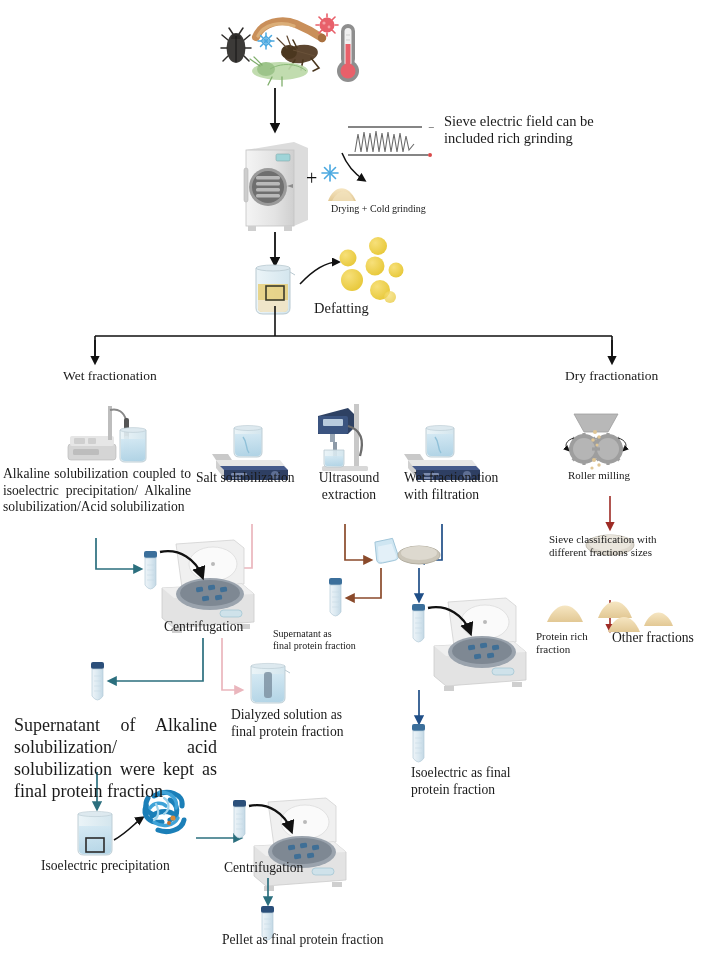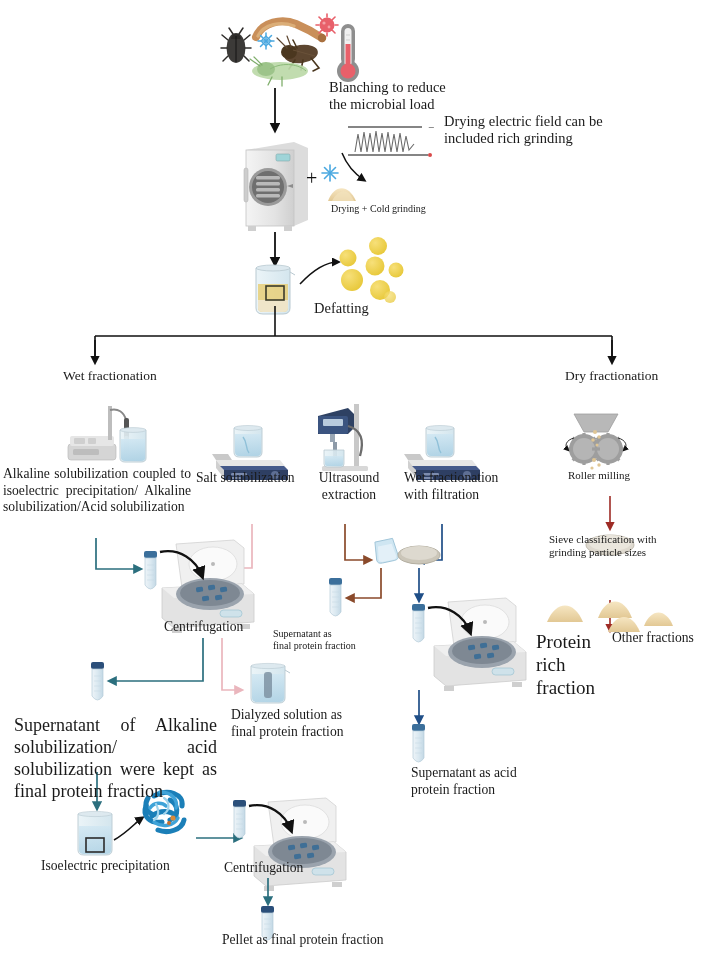--- a/index.html
+++ b/index.html
@@ -543,27 +543,23 @@
       <rect x="0" y="0" width="13" height="7" rx="2" fill="#2b4f7a"></rect>
       <path d="M1 7 L1 30 Q6.5 38 12 30 L12 7 z" fill="url(#gTube)" stroke="#b6cbd9" stroke-width=".7"></path>
       <g stroke="#c3d6e2" stroke-width=".5">
         <line x1="3" y1="13" x2="10" y2="13"></line>
           <line x1="3" y1="18" x2="10" y2="18"></line>
         <line x1="3" y1="23" x2="10" y2="23"></line>
       </g>
     </g>
   </svg>
 
-  <div class="txt" style="left:329px;top:79px;width:160px;font-size:14.5px;">
-    <div>Blanching to reduce</div>
-    <div>the microbial load</div>
-  </div>
 
   <div class="txt" style="left:444px;top:113px;width:180px;font-size:14.5px;">
-    <div>Drying electric field can be</div>
+    <div>Sieve electric field can be</div>
     <div>included rich grinding</div>
   </div>
 
   <div class="txt" style="left:331px;top:203px;font-size:10px;">Drying + Cold grinding</div>
 
   <div class="txt" style="left:314px;top:300px;font-size:14.5px;">Defatting</div>
 
   <div class="txt" style="left:63px;top:368px;font-size:13.5px;">Wet fractionation</div>
 
   <div class="txt" style="left:565px;top:368px;font-size:13.5px;">Dry fractionation</div>
@@ -579,44 +575,44 @@
 
   <div class="txt" style="left:404px;top:470px;width:120px;font-size:13.6px;line-height:1.22;">
     <div>Wet fractionation</div>
     <div>with filtration</div>
   </div>
 
   <div class="txt" style="left:568px;top:469px;font-size:11px;">Roller milling</div>
 
   <div class="txt" style="left:549px;top:533px;width:150px;font-size:11px;line-height:1.22;">
     <div>Sieve classification with</div>
-    <div>grinding particle sizes</div>
-  </div>
-
-  <div class="txt" style="left:536px;top:630px;width:72px;font-size:19px;line-height:1.22;">
+    <div>different fractions sizes</div>
+  </div>
+
+  <div class="txt" style="left:536px;top:630px;width:72px;font-size:11px;line-height:1.22;">
     <div>Protein rich</div>
     <div>fraction</div>
   </div>
 
   <div class="txt" style="left:612px;top:630px;font-size:13.6px;">Other fractions</div>
 
   <div class="txt" style="left:164px;top:619px;font-size:13.6px;">Centrifugation</div>
 
   <div class="txt" style="left:273px;top:628px;width:118px;font-size:10px;line-height:1.22;">
     <div>Supernatant  as</div>
     <div>final protein fraction</div>
   </div>
 
   <div class="txt" style="left:231px;top:707px;width:125px;font-size:13.6px;line-height:1.22;">
     <div>Dialyzed solution as</div>
     <div>final protein fraction</div>
   </div>
 
   <div class="txt" style="left:411px;top:765px;width:122px;font-size:13.6px;line-height:1.22;">
-    <div>Supernatant as acid</div>
+    <div>Isoelectric as final</div>
     <div>protein fraction</div>
   </div>
 
   <div class="txt just" style="left:14px;top:715px;width:203px;font-size:18px;line-height:1.22;">Supernatant of Alkaline solubilization/ acid solubilization were kept as final protein fraction</div>
 
   <div class="txt" style="left:41px;top:858px;font-size:13.6px;">Isoelectric precipitation</div>
 
   <div class="txt" style="left:224px;top:860px;font-size:13.6px;">Centrifugation</div>
 
   <div class="txt" style="left:222px;top:932px;font-size:13.6px;">Pellet as final protein fraction</div>

